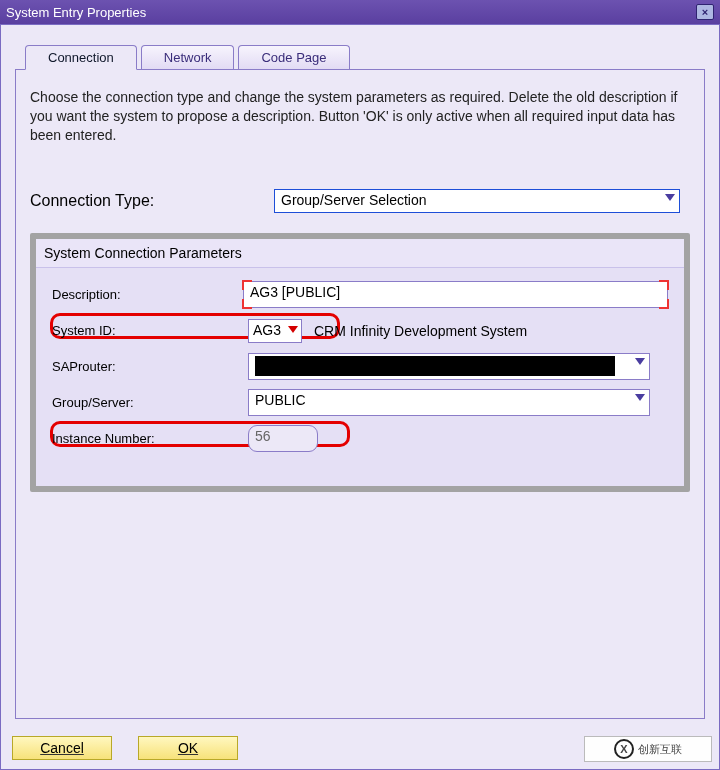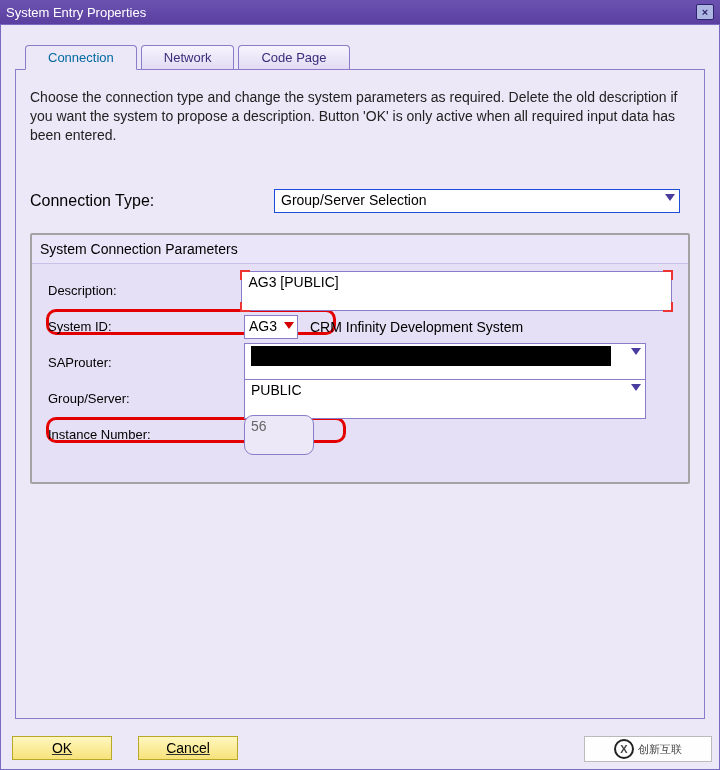--- a/index.html
+++ b/index.html
@@ -51,21 +51,21 @@
     border-bottom: none;
     border-radius: 4px 4px 0 0;
     background: linear-gradient(#f7f4fd,#e2dbf4);
     color: #3a2d7a;
     font-size: 13px;
     cursor: pointer;
     position: relative;
   }
   .tab.active {
     background: #ece8f7;
-    color: #0369a1;
+    color: #0f172a;
     font-weight: normal;
     border-bottom: 1px solid #ece8f7;
     margin-bottom: -1px;
     z-index: 2;
   }
   .panel {
     margin: 0 14px;
     border: 1px solid #8a7cc8;
     background: #ece8f7;
     padding: 18px 14px 14px 14px;
@@ -99,21 +99,21 @@
   }
   .dd-arrow {
     position: absolute;
     right: 4px; top: 4px;
     width: 0; height: 0;
     border-left: 5px solid transparent;
     border-right: 5px solid transparent;
     border-top: 7px solid #4a3da0;
   }
   .group {
-    border: 2px solid #a3a3a3;
+    border: 6px solid #a3a3a3;
     background: #e5e0f5;
     border-radius: 2px;
     padding: 0;
     margin-top: 20px;
   }
   .group-title {
     font-size: 14px;
     padding: 6px 8px;
     background: #eae5f8;
     border-bottom: 1px solid #c9c1ea;
@@ -128,21 +128,21 @@
     position: relative;
     height: 26px;
   }
   .frow .flabel {
     width: 196px;
     font-size: 13px;
   }
   .tinput {
     border: 1px solid #8a7cc8;
     background: #fff;
-    height: 40px;
+    height: 27px;
     padding: 2px 6px;
     font-size: 14px;
   }
   .desc-field { width: 436px; position: relative; }
   .desc-marker-tl, .desc-marker-tr, .desc-marker-bl, .desc-marker-br {
     position: absolute; width: 10px; height: 10px; border: 2px solid #e33; pointer-events:none;
   }
   .desc-marker-tl { left: -2px; top: -2px; border-right: none; border-bottom: none; }
   .desc-marker-tr { right: -2px; top: -2px; border-left: none; border-bottom: none; }
   .desc-marker-bl { left: -2px; bottom: -2px; border-right: none; border-top: none; }
@@ -291,22 +291,22 @@
             <span>56</span>
           </div>
         </div>
 
       </div>
     </div>
 
   </div>
 
   <div class="button-bar">
+    <div class="dlg-btn"><span>Cancel</span></div>
     <div class="dlg-btn"><span>OK</span></div>
-    <div class="dlg-btn"><span>Cancel</span></div>
   </div>
 
   <div class="logo">
     <div class="logo-ico">X</div>
     <span>创新互联</span>
   </div>
 
 </div>
 
 </body></html>

